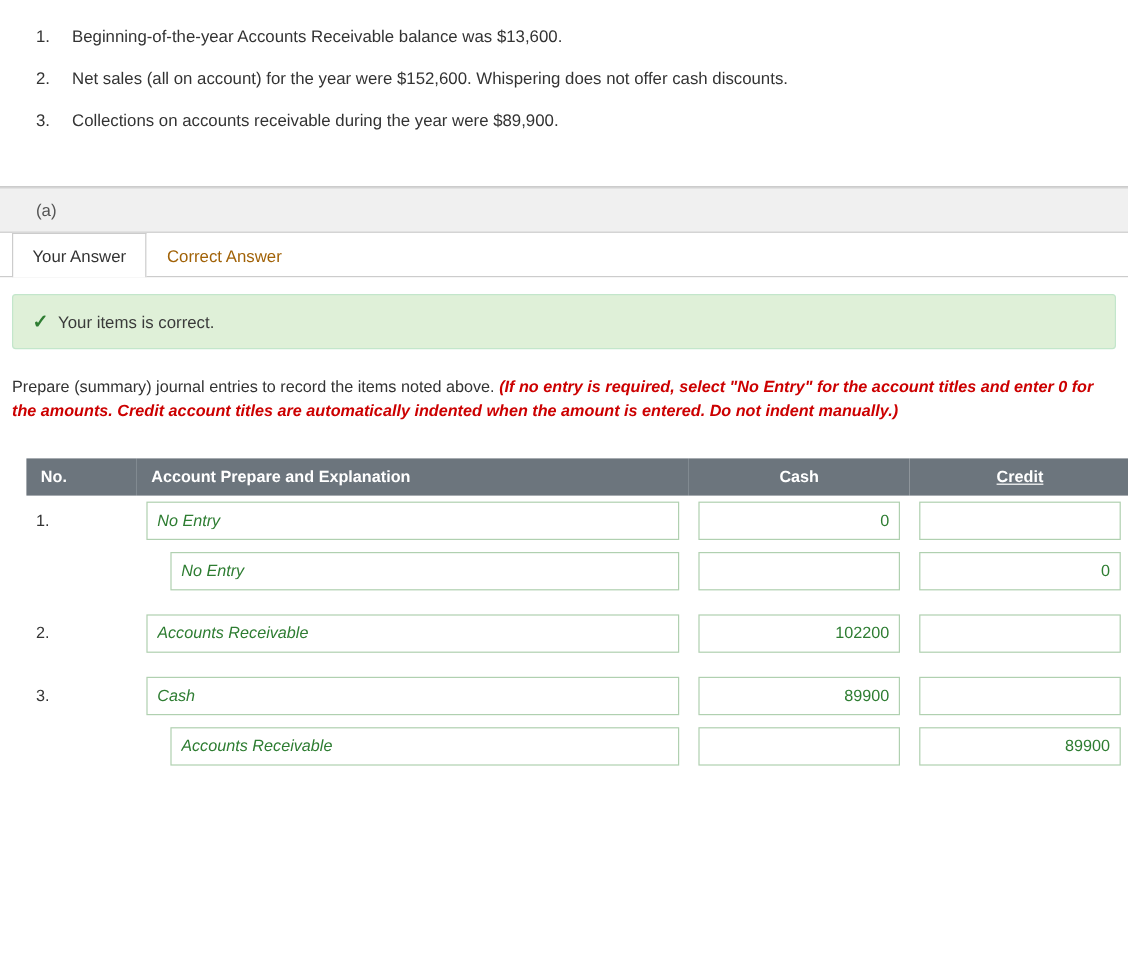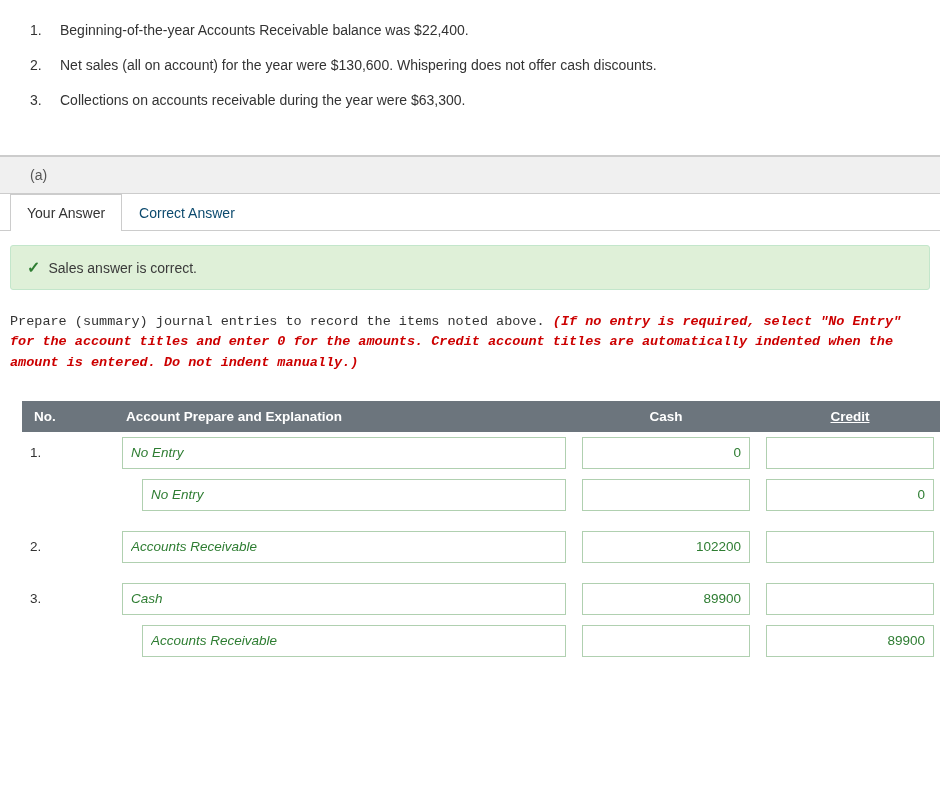--- a/index.html
+++ b/index.html
@@ -58,21 +58,21 @@
     }
 
     .tab.active {
       background: #fff;
       border-color: #ccc;
       border-bottom-color: #fff;
       color: #333;
     }
 
     .tab.correct-answer-tab {
-      color: #0c4a6e;
+      color: #a16207;
     }
 
     .correct-banner {
       background: #dff0d8;
       border: 1px solid #c3e6cb;
       border-radius: 3px;
       margin: 14px 10px;
       padding: 12px 16px;
       display: flex;
       align-items: center;
@@ -83,21 +83,20 @@
     .check-icon {
       color: #2e7d32;
       font-size: 16px;
       font-weight: bold;
     }
 
     .instructions {
       padding: 8px 22px 16px 10px;
       font-size: 13.5px;
       line-height: 1.5;
-      font-family: Liberation Mono, monospace;
     }
 
     .instructions .red-text {
       color: #c00;
       font-style: italic;
       font-weight: bold;
     }
 
     .journal-table {
       width: 100%;
@@ -184,50 +183,50 @@
       margin-left: 20px;
       width: calc(100% - 20px);
     }
   </style>
 </head>
 <body>
 
 <div class="problem-section">
   <div class="problem-item">
     <span class="problem-num">1.</span>
-    <span class="problem-text">Beginning-of-the-year Accounts Receivable balance was $22,400.</span>
+    <span class="problem-text">Beginning-of-the-year Accounts Receivable balance was $13,600.</span>
   </div>
   <div class="problem-item">
     <span class="problem-num">2.</span>
-    <span class="problem-text">Net sales (all on account) for the year were $130,600. Whispering does not offer cash discounts.</span>
+    <span class="problem-text">Net sales (all on account) for the year were $152,600. Whispering does not offer cash discounts.</span>
   </div>
   <div class="problem-item">
     <span class="problem-num">3.</span>
-    <span class="problem-text">Collections on accounts receivable during the year were $63,300.</span>
+    <span class="problem-text">Collections on accounts receivable during the year were $89,900.</span>
   </div>
 </div>
 
 <hr class="divider">
 
 <div class="part-header">
   <span>(a)</span>
 </div>
 
 <div class="tabs-container">
   <div class="tab active">
     <span>Your Answer</span>
   </div>
   <div class="tab correct-answer-tab">
     <span>Correct Answer</span>
   </div>
 </div>
 
 <div class="correct-banner">
   <span class="check-icon">✓</span>
-  <span>Sales answer is correct.</span>
+  <span>Your items is correct.</span>
 </div>
 
 <div class="instructions">
   <span>Prepare (summary) journal entries to record the items noted above.</span>
   <span class="red-text">(If no entry is required, select "No Entry" for the account titles and enter 0 for the amounts. Credit account titles are automatically indented when the amount is entered. Do not indent manually.)</span>
 </div>
 
 <div class="table-wrapper">
   <table class="journal-table">
     <thead>

